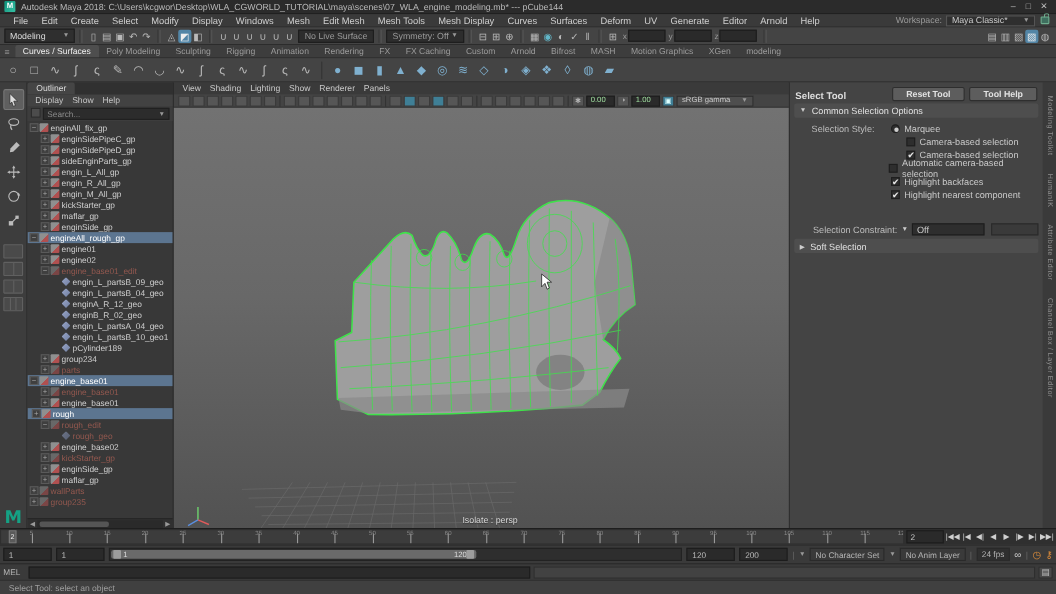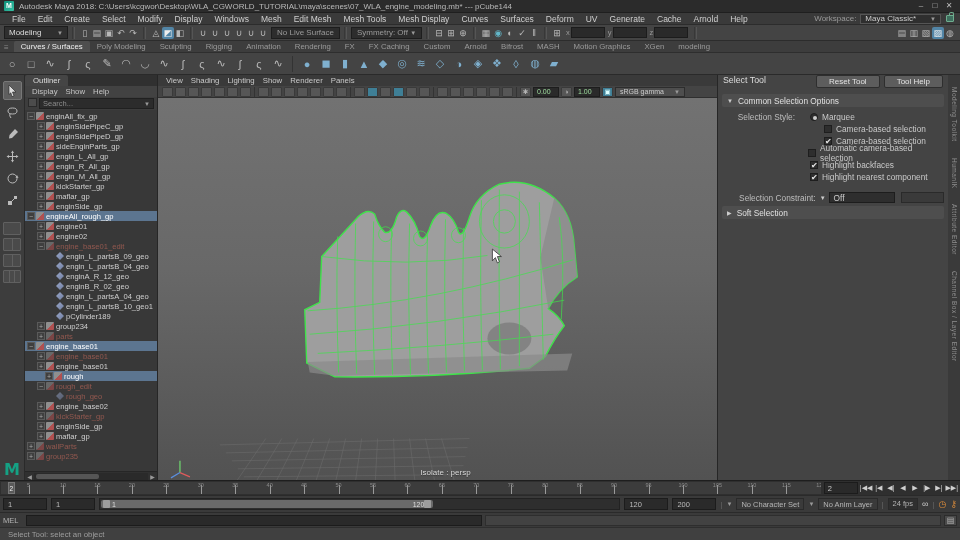--- a/index.html
+++ b/index.html
@@ -81,34 +81,34 @@
   .vp-icons{height:12px;background:#444;display:flex;align-items:center;gap:2px;padding:0 4px;border-bottom:1px solid #2f2f2f;}
   .vicon{width:11px;height:10px;border-radius:1px;background:#565656;border:1px solid #3a3a3a;display:flex;align-items:center;justify-content:center;font-size:6.5px;color:#b5b5b5;}
   .vicon.teal{background:#3f7f96;color:#dff;}
   .vp-sep{width:1px;height:10px;background:#333;margin:0 1px;}
   .vfield{background:#2a2a2a;border:1px solid #1d1d1d;width:26px;height:10px;font-size:7px;color:#9fdf9f;display:flex;align-items:center;padding:0 3px;}
   .vselect{background:#4e4e4e;border:1px solid #2d2d2d;height:10px;font-size:7px;color:#ccc;display:flex;align-items:center;gap:10px;padding:0 4px;}
   .vp-canvas{flex:1;position:relative;background:linear-gradient(#727272,#686868 45%,#525252);overflow:hidden;}
   .vp-label{position:absolute;left:16px;right:0;bottom:3px;text-align:center;font-size:8px;color:#d8d8d8;text-shadow:0 1px 1px #333;}
   
   .toolpanel{width:230px;background:#444;display:flex;flex-direction:column;font-size:8.3px;}
-  .tp-header{height:17px;display:flex;align-items:flex-start;padding:0 5px;gap:4px;}
+  .tp-header{height:17px;display:flex;align-items:flex-end;padding:0 5px;gap:4px;font-weight:bold;}
   .tp-title{color:#ddd;font-size:8.8px;flex:1;}
   .tp-btn{background:#5d5d5d;border:1px solid #2e2e2e;border-radius:2px;color:#e2e2e2;font-size:8px;padding:1px 12px;}
   .frame{margin:2px 4px 0 4px;}
   .frame-head{background:#4e4e4e;border-radius:2px;height:13px;display:flex;align-items:center;gap:5px;padding:0 5px;color:#e0e0e0;}
   .frame-arrow{font-size:6px;color:#ccc;}
   .frame-body{padding:4px 0 6px 0;}
   .opt-row{display:flex;align-items:center;height:12px;}
   .opt-label-col{width:88px;text-align:right;color:#bdbdbd;padding-right:15px;}
   .radio{width:8px;height:8px;border-radius:50%;background:#2e2e2e;border:1px solid #1e1e1e;margin-right:4px;position:relative;flex:0 0 8px;}
   .radio.on:after{content:"";position:absolute;left:2px;top:2px;width:4px;height:4px;border-radius:50%;background:#ccc;}
   .cbox{width:8px;height:8px;background:#2e2e2e;border:1px solid #1e1e1e;margin-right:4px;font-size:8px;line-height:8px;color:#e8e8e8;text-align:center;flex:0 0 8px;}
   .opt-text{color:#c9c9c9;}
-  .constraint-row{display:flex;align-items:center;margin-top:2px;height:13px;}
+  .constraint-row{display:flex;align-items:center;margin-top:13px;height:13px;}
   .c-label{width:104px;text-align:right;color:#bdbdbd;padding-right:4px;}
   .c-dd{background:#2e2e2e;border:1px solid #1d1d1d;height:11px;width:70px;color:#ccc;display:flex;align-items:center;justify-content:space-between;padding:0 4px;}
   .c-extra{background:#3a3a3a;border:1px solid #2a2a2a;height:11px;width:46px;margin-left:6px;}
   
   .rstrip{width:12px;background:#3a3a3a;display:flex;flex-direction:column;align-items:center;padding-top:12px;gap:16px;}
   .vtab{writing-mode:vertical-rl;font-size:6.5px;color:#8f8f8f;letter-spacing:.5px;white-space:nowrap;}
   
   .timeslider{height:15px;display:flex;background:#2f2f2f;border-top:1px solid #1e1e1e;}
   .tl-track{flex:1;position:relative;background:#3c3c3c;margin:1px;overflow:hidden;}
   .tick{position:absolute;bottom:0;width:1px;height:9px;background:#9a9a9a;}
@@ -163,21 +163,21 @@
         <span class="menu-item">Windows</span>
         <span class="menu-item">Mesh</span>
         <span class="menu-item">Edit Mesh</span>
         <span class="menu-item">Mesh Tools</span>
         <span class="menu-item">Mesh Display</span>
         <span class="menu-item">Curves</span>
         <span class="menu-item">Surfaces</span>
         <span class="menu-item">Deform</span>
         <span class="menu-item">UV</span>
         <span class="menu-item">Generate</span>
-        <span class="menu-item">Cache</span>
+        <span class="menu-item">Editor</span>
         <span class="menu-item">Arnold</span>
         <span class="menu-item">Help</span>
       </span>
     <span class="spacer"></span>
     <span class="ws-label">Workspace:</span>
     <span class="ws-select">
         <span>Maya Classic*</span>
         <span class="arrow">▼</span>
       </span>
     <span class="lock"></span>
@@ -505,21 +505,21 @@
           <div class="orow dim" style="padding-left:12px">
             <span class="oexp">+</span>
             <span class="oicon transform"></span>
             <span class="olabel">engine_base01</span>
           </div>
           <div class="orow " style="padding-left:12px">
             <span class="oexp">+</span>
             <span class="oicon transform"></span>
             <span class="olabel">engine_base01</span>
           </div>
-          <div class="orow selected" style="padding-left:20px">
+          <div class="orow selected" style="padding-left:4px">
             <span class="oexp">+</span>
             <span class="oicon transform"></span>
             <span class="olabel">rough</span>
           </div>
           <div class="orow dim" style="padding-left:12px">
             <span class="oexp">−</span>
             <span class="oicon transform"></span>
             <span class="olabel">rough_edit</span>
           </div>
           <div class="orow dim" style="padding-left:22px">

